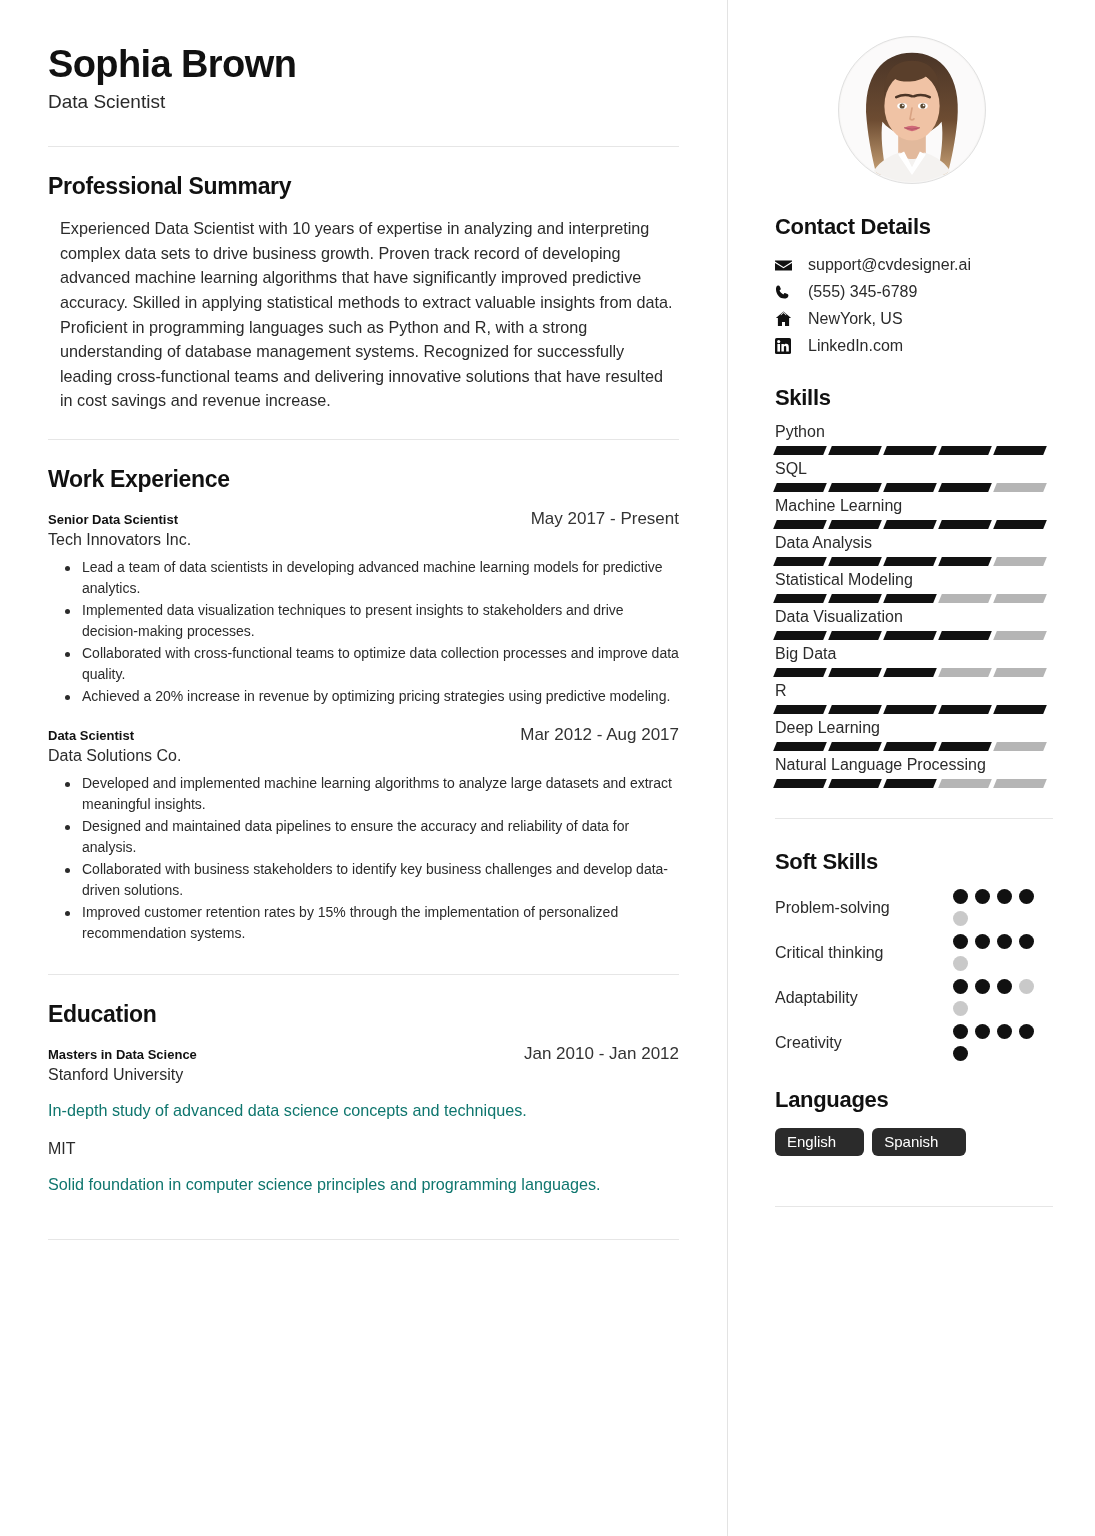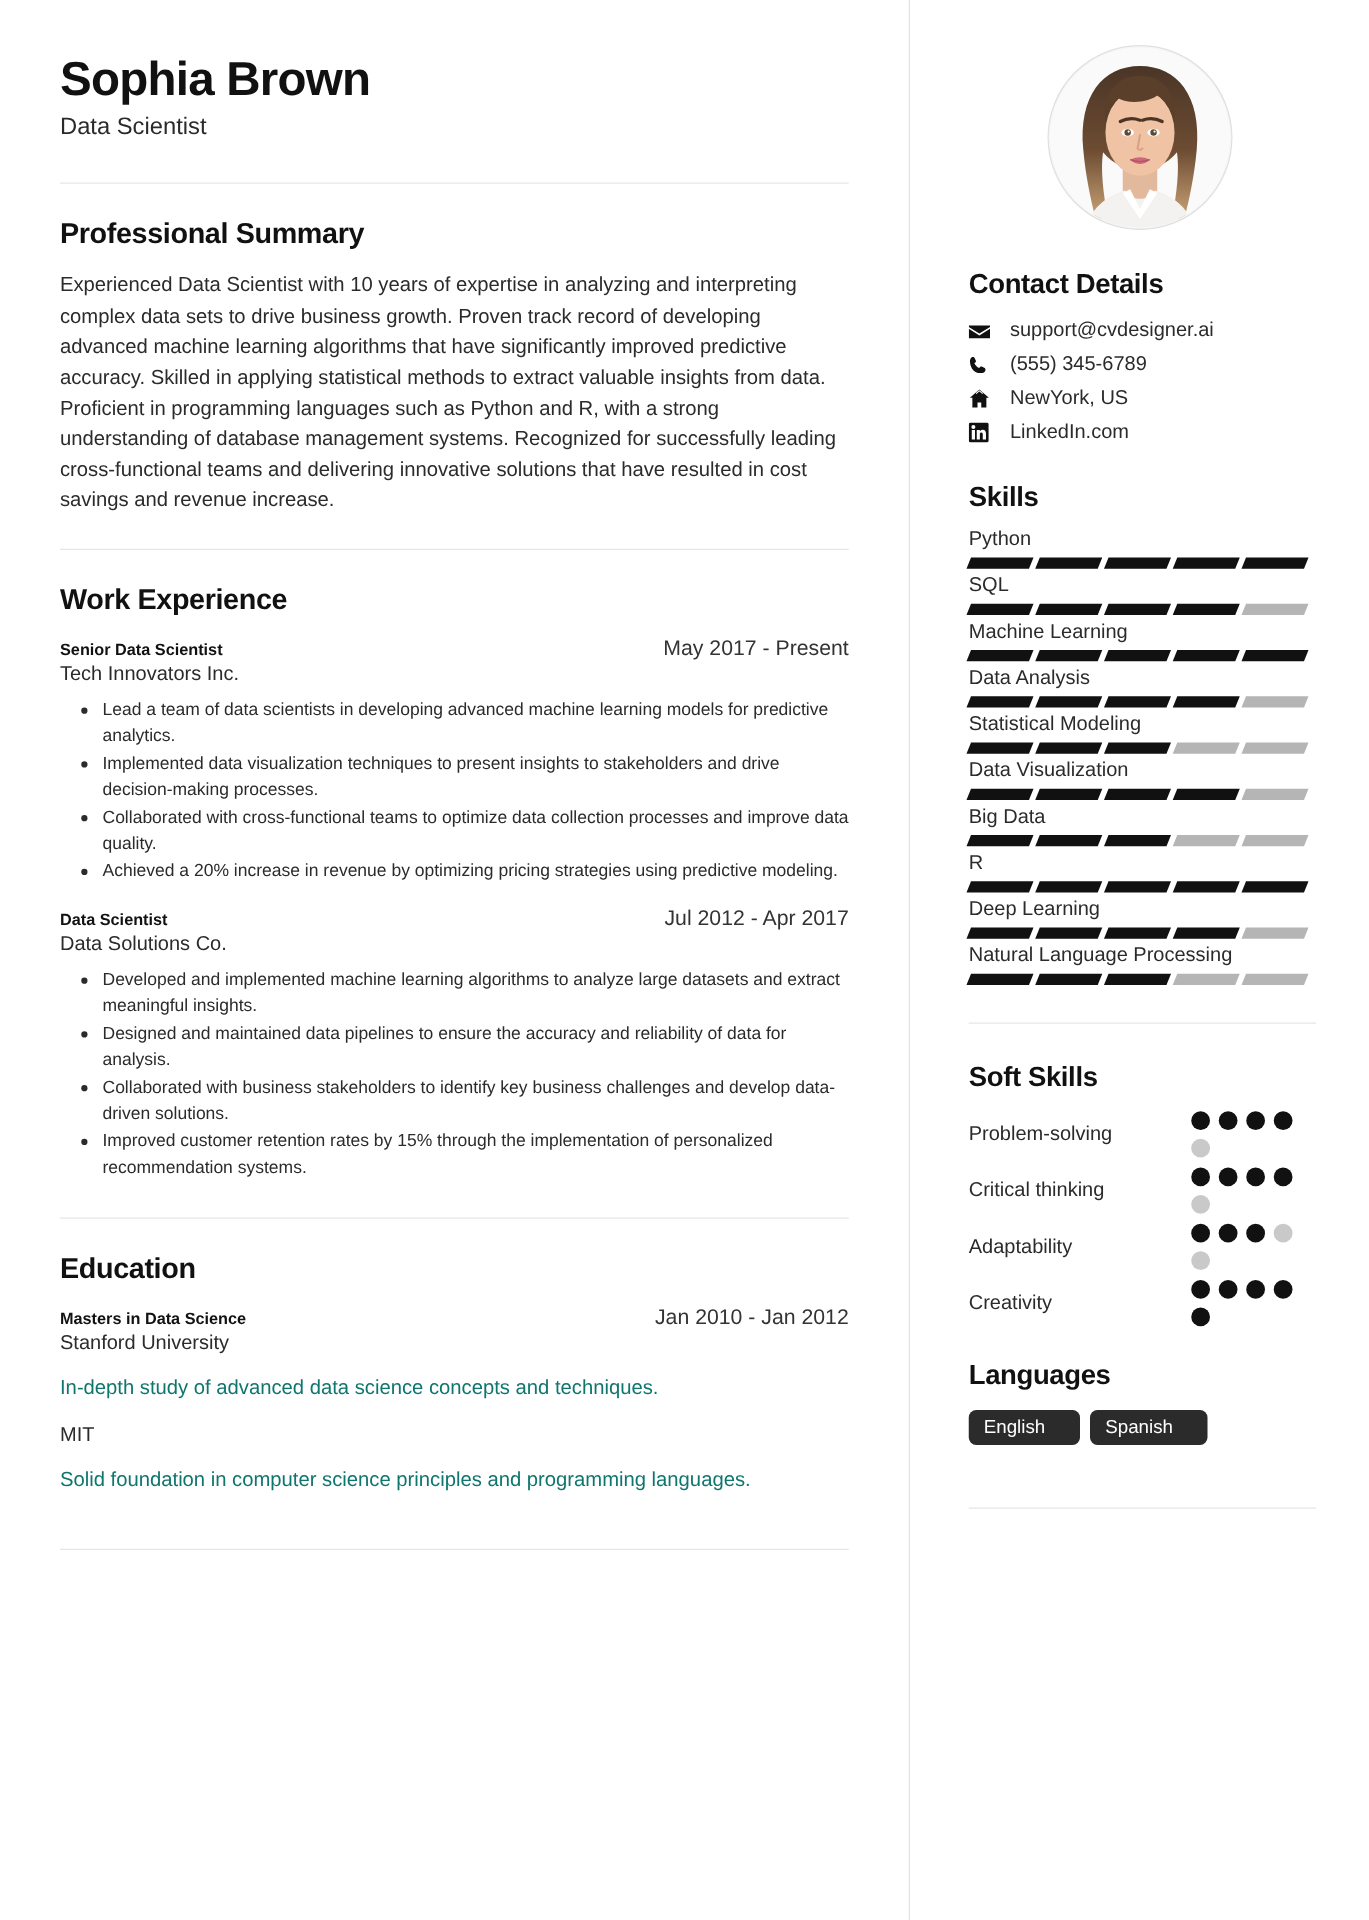--- a/index.html
+++ b/index.html
@@ -71,20 +71,21 @@
   }
   .main-col .section { padding-top: 26px; }
   .main-col .section-body { margin-top: 16px; }
 
   
   .summary {
     font-size: 16.2px;
     line-height: 1.52;
     color: #2b2b2b;
     max-width: 635px;
+    margin-left: 12px;
   }
 
   
   .entry { margin-top: 18px; }
   .entry:first-child { margin-top: 14px; }
   .entry-head {
     display: flex;
     justify-content: space-between;
     align-items: baseline;
   }
@@ -280,21 +281,21 @@
             <ul class="bullets">
               <li>Lead a team of data scientists in developing advanced machine learning models for predictive analytics.</li>
               <li>Implemented data visualization techniques to present insights to stakeholders and drive decision-making processes.</li>
               <li>Collaborated with cross-functional teams to optimize data collection processes and improve data quality.</li>
               <li>Achieved a 20% increase in revenue by optimizing pricing strategies using predictive modeling.</li>
             </ul>
           </div>
           <div class="entry">
             <div class="entry-head">
               <span class="entry-role">Data Scientist</span>
-              <span class="entry-date">Jul 2012 - Apr 2017</span>
+              <span class="entry-date">Mar 2012 - Aug 2017</span>
             </div>
             <div class="entry-org">Data Solutions Co.</div>
             <ul class="bullets">
               <li>Developed and implemented machine learning algorithms to analyze large datasets and extract meaningful insights.</li>
               <li>Designed and maintained data pipelines to ensure the accuracy and reliability of data for analysis.</li>
               <li>Collaborated with business stakeholders to identify key business challenges and develop data-driven solutions.</li>
               <li>Improved customer retention rates by 15% through the implementation of personalized recommendation systems.</li>
             </ul>
           </div>
         </div>

